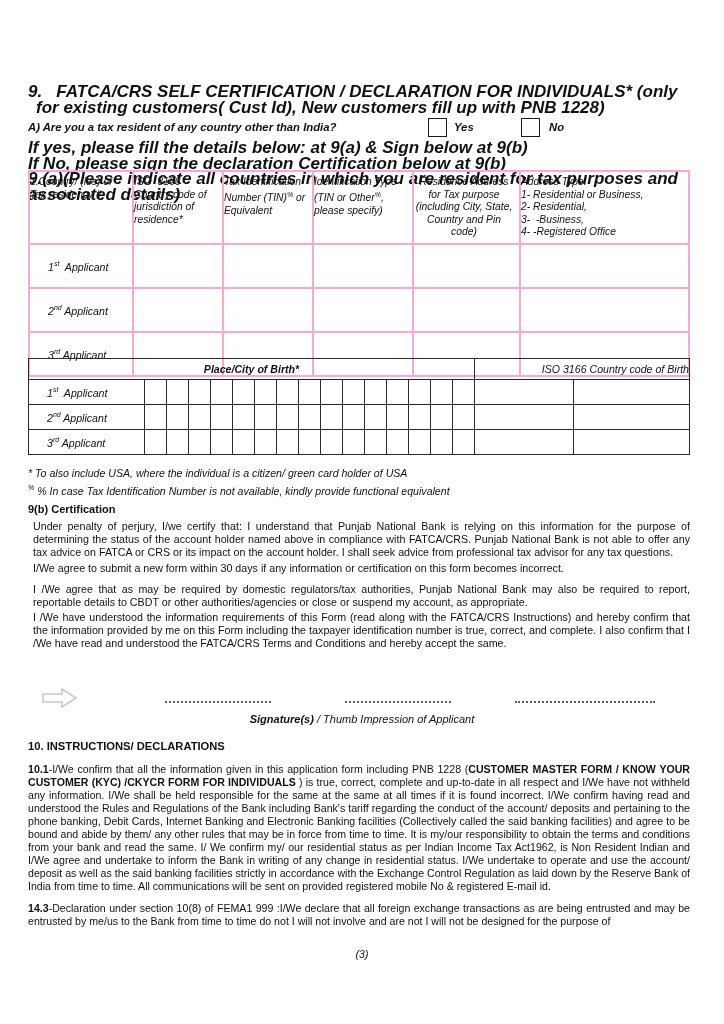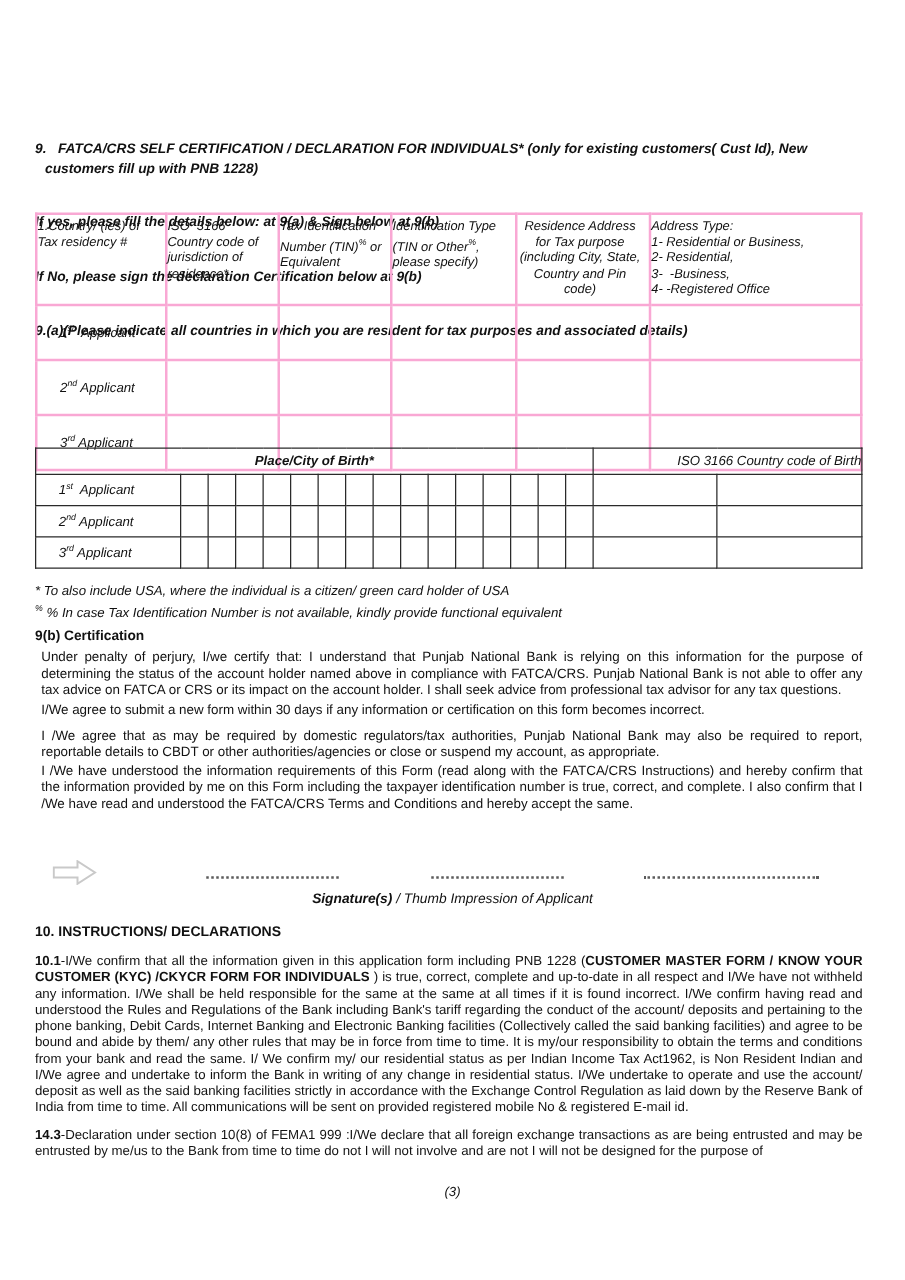--- a/index.html
+++ b/index.html
@@ -6,21 +6,21 @@
   body{
     width:724px;height:1024px;position:relative;overflow:hidden;
     font-family:"Liberation Sans", sans-serif;
     color:#111;
   }
   .page{position:absolute;inset:0;}
   .bd{font-weight:bold;}
 
   
   #sec9{position:absolute;left:28px;top:84px;width:664px;}
-  #sec9 .line{font-style:italic;font-weight:bold;font-size:11px;line-height:15.5px;margin-top:28px;}
+  #sec9 .line{font-style:italic;font-weight:bold;font-size:17px;line-height:15.5px;}
   #sec9 .l1{padding-left:8px;text-indent:-8px;}
   .qrow{position:relative;height:22px;}
   .qrow .qtext{position:absolute;left:0;top:3px;font-style:italic;font-weight:bold;font-size:11.3px;}
   .cbox{position:absolute;top:0px;width:17px;height:17px;border:1.6px solid #1b1b1b;background:#fff;}
   .clabel{position:absolute;top:3px;font-style:italic;font-weight:bold;font-size:11.3px;}
 
   
   #tbl{position:absolute;left:28px;top:170px;width:662px;border:1.5px solid #2a2a2a;border-collapse:collapse;}
   #tbl td{border:2px solid #f9a8d4;vertical-align:top;font-style:italic;font-size:10.3px;line-height:12.6px;padding:4px 5px 4px 0;}
   #tbl tr.hdr td{height:62px;}
@@ -67,20 +67,27 @@
 </style>
 </head>
 <body>
 
 <div class="page">
 
   <div id="sec9">
     <div class="line l1">
       <span>9.</span>
       &nbsp;&nbsp;<span>FATCA/CRS SELF CERTIFICATION / DECLARATION FOR INDIVIDUALS* (only for existing customers( Cust Id), New customers fill up with PNB 1228)</span>
+    </div>
+    <div class="qrow" style="margin-top:3px;">
+      <span class="qtext">A) Are you a tax resident of any country other than India?</span>
+      <span class="cbox" style="left:400px;"></span>
+      <span class="clabel" style="left:426px;">Yes</span>
+      <span class="cbox" style="left:493px;"></span>
+      <span class="clabel" style="left:521px;">No</span>
     </div>
     <div class="line">If yes, please fill the details below: at 9(a) &amp; Sign below at 9(b)</div>
     <div class="line">If No, please sign the declaration Certification below   at   9(b)</div>
     <div class="line">9.(a)(Please indicate all countries in which you are resident for tax purposes and associated details)</div>
   </div>
 
   <table id="tbl">
     <tbody>
         <tr class="hdr">
       <td style="width:97px;">1.Country/ (ies) of Tax residency #</td>

